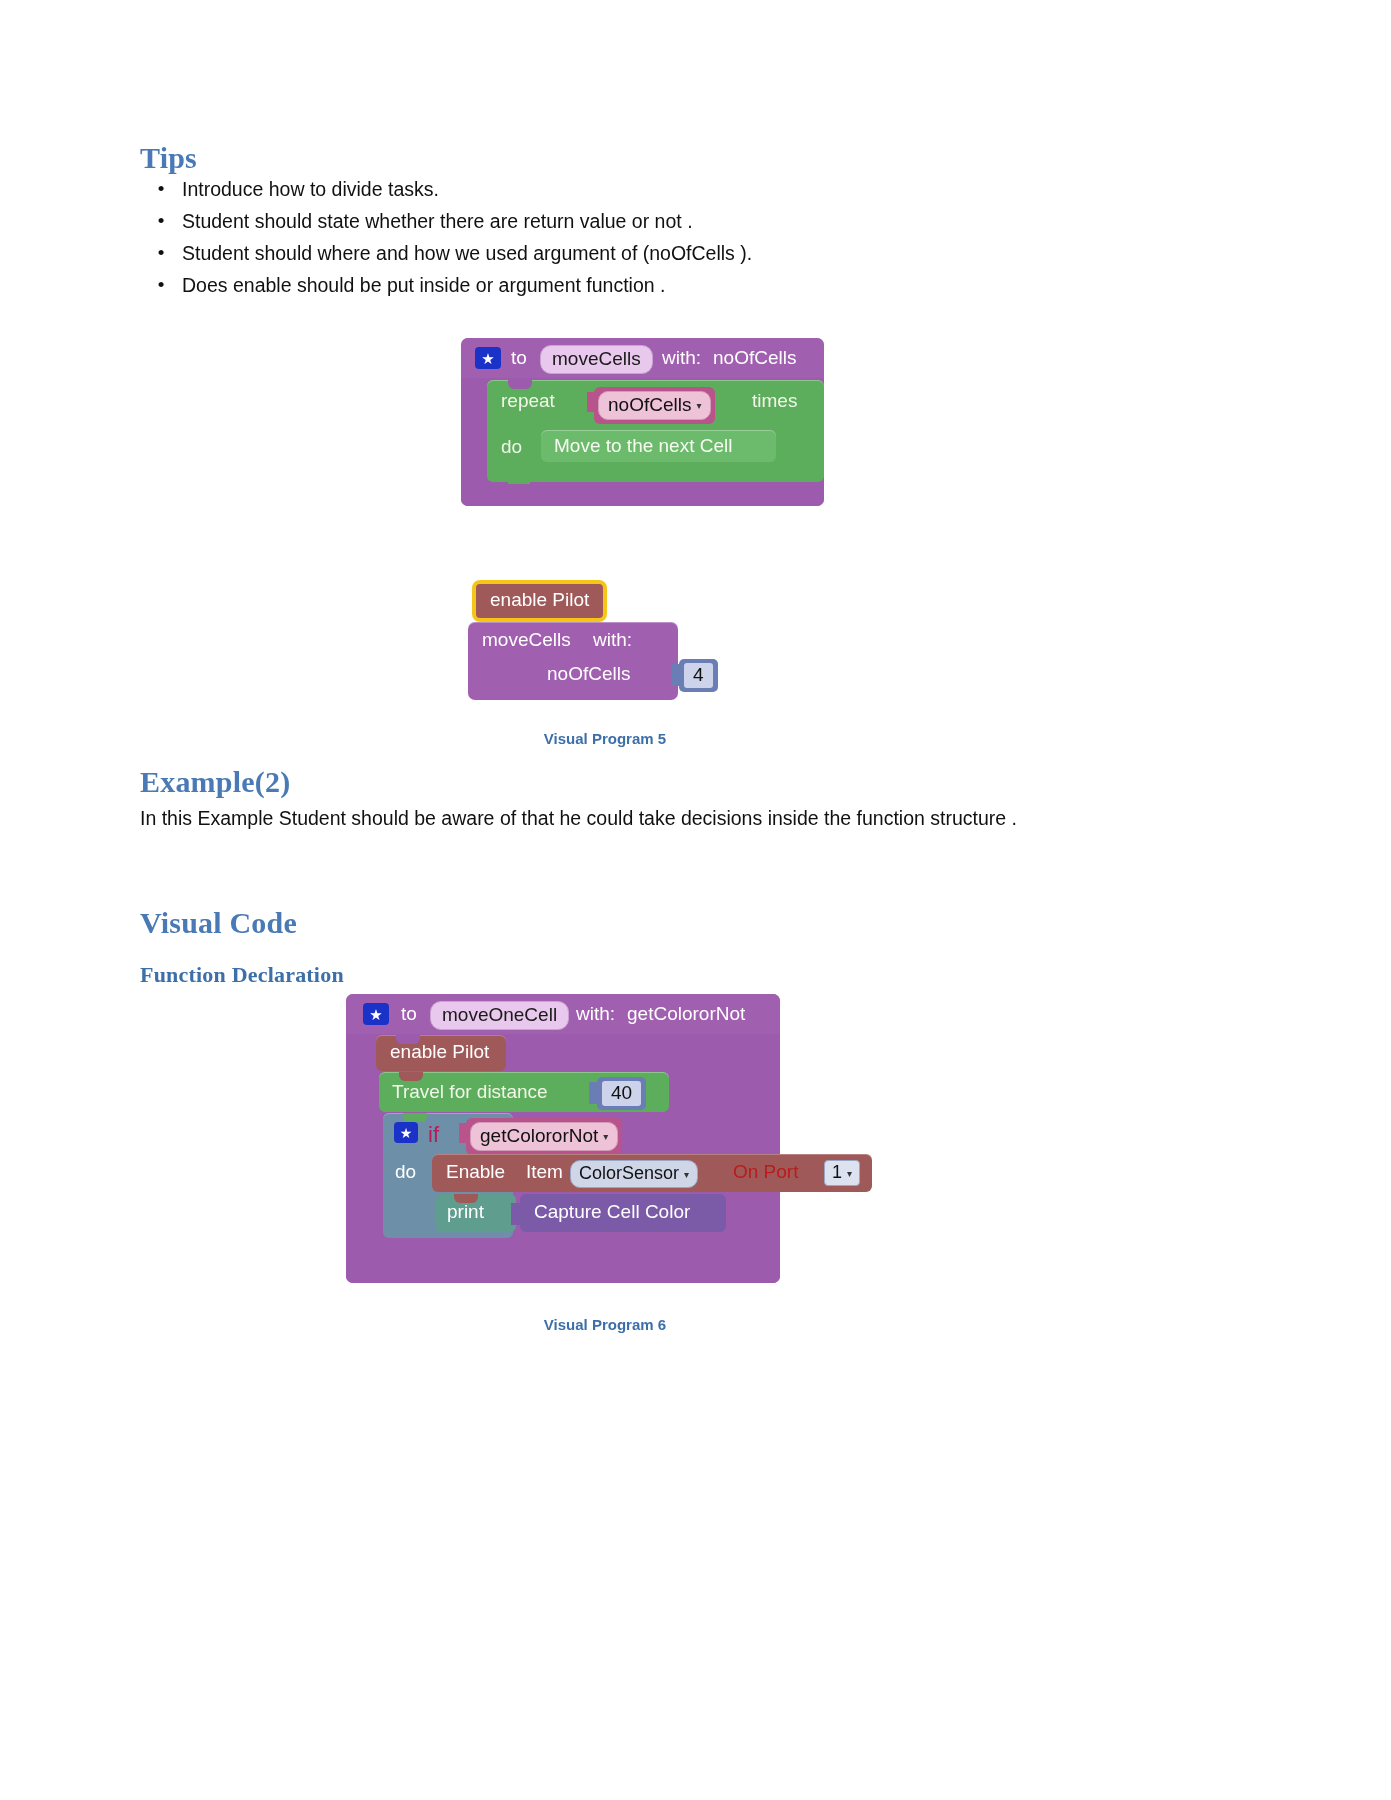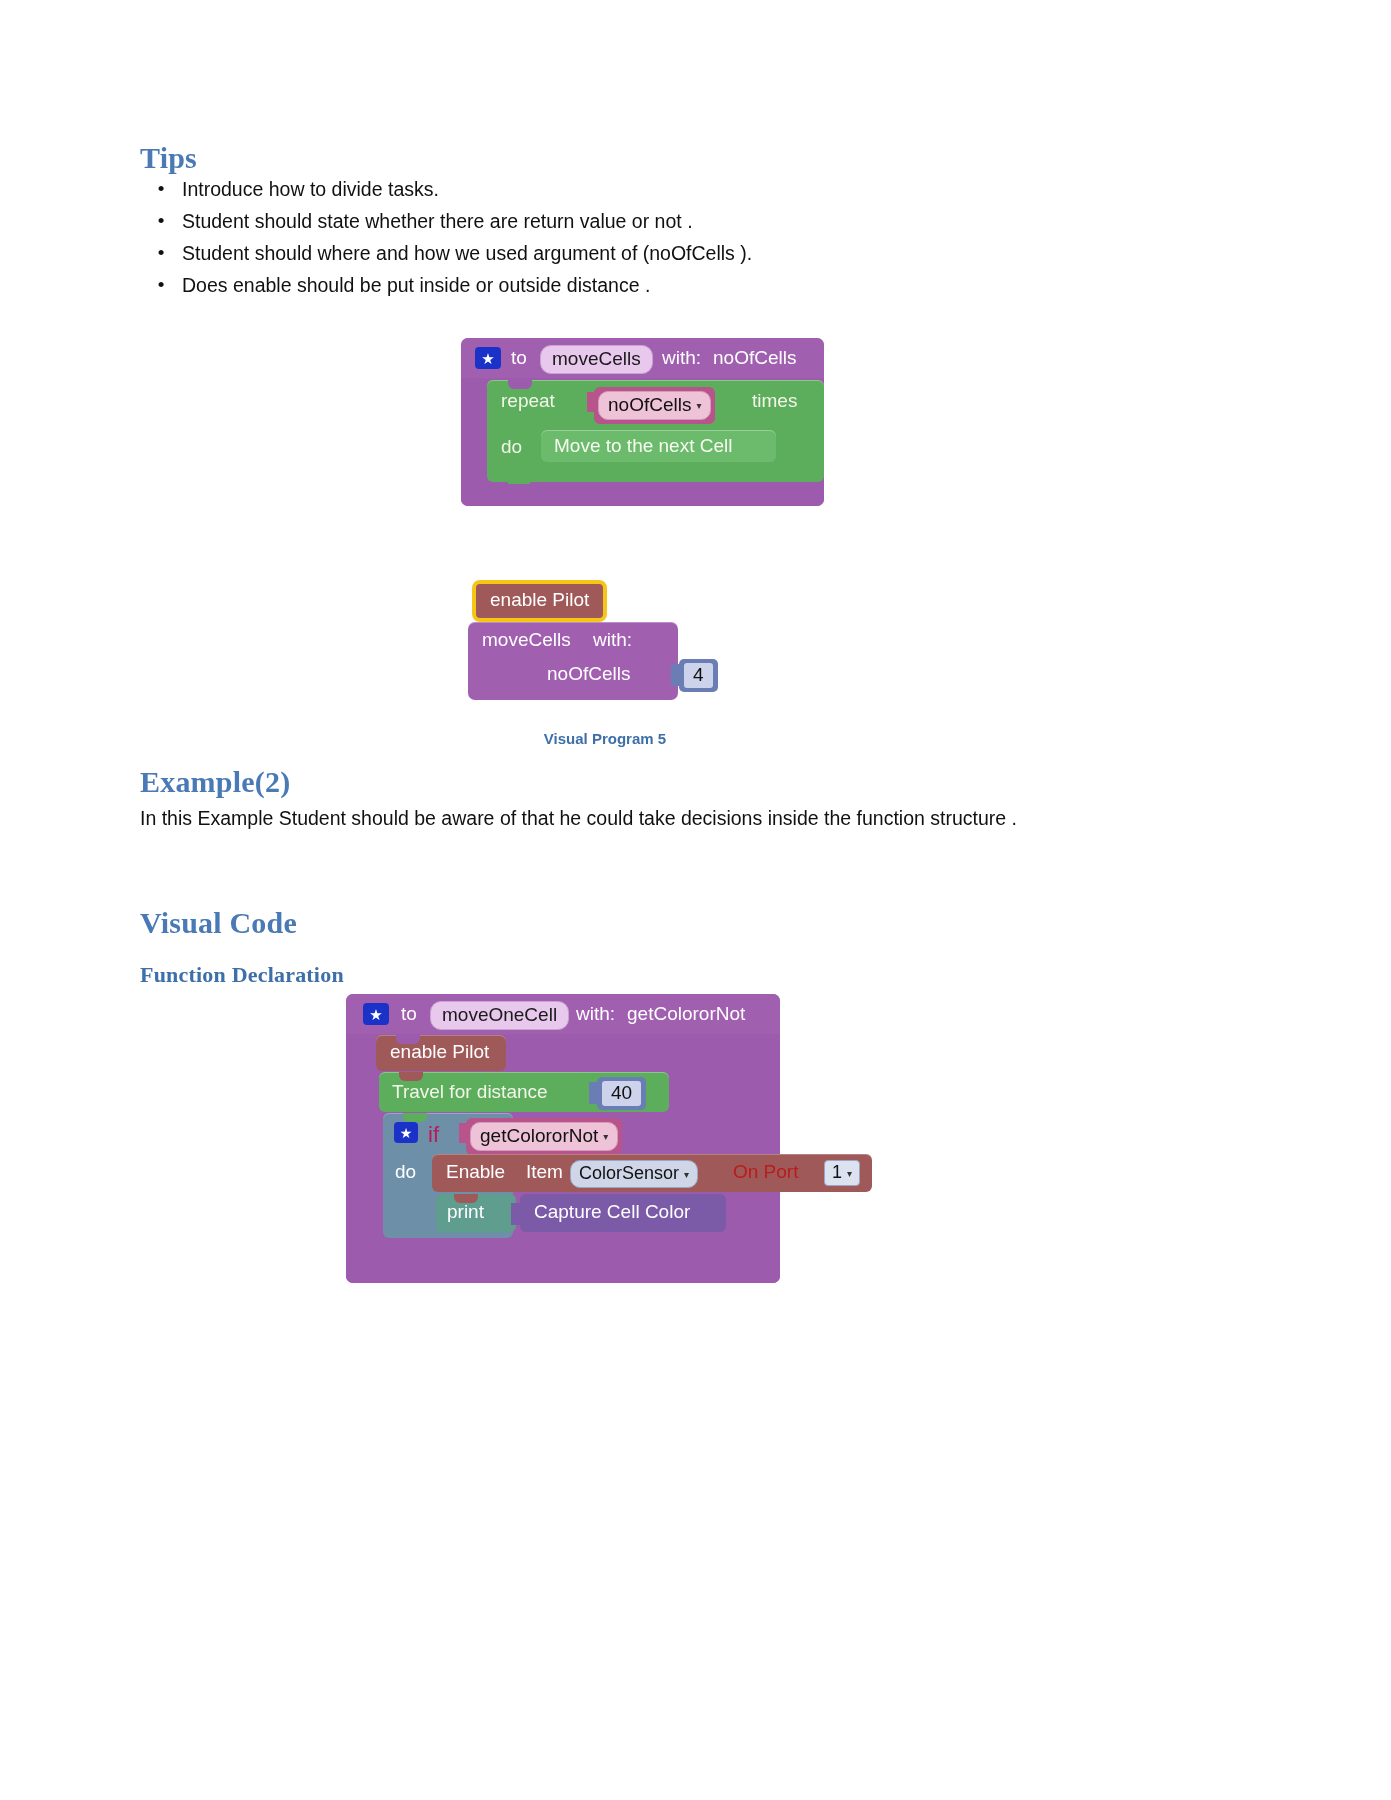--- a/index.html
+++ b/index.html
@@ -150,21 +150,21 @@
     <div class="bullet-row">
       <span class="bullet-dot">•</span>
       <span class="bullet-text">Student should state whether there are return value or not  .</span>
     </div>
     <div class="bullet-row">
       <span class="bullet-dot">•</span>
       <span class="bullet-text">Student should where and how we used argument of (noOfCells ).</span>
     </div>
     <div class="bullet-row">
       <span class="bullet-dot">•</span>
-      <span class="bullet-text">Does enable should be put inside or outside distance .</span>
+      <span class="bullet-text">Does enable should be put inside or argument function .</span>
     </div>
   </div>
 
   <div id="vp5">
 
     <div class="proc-body"></div>
 
     <div class="blk" style="left:0;top:0;width:363px;height:40px;background:#a15fb0;border-radius:7px 7px 0 0;"></div>
     <div class="star-icon" style="left:14px;top:9px;">★</div>
     <span class="lbl wtxt" style="position:absolute;left:50px;top:9px;">to</span>
@@ -259,14 +259,15 @@
     <div class="teal-blk" style="position:absolute;left:90px;top:200px;width:80px;height:38px;"></div>
     <div class="proc-notch" style="left:108px;top:200px;background:#a05959;"></div>
     <span class="lbl" style="position:absolute;left:101px;top:207px;color:#fff;font-size:19px;">print</span>
     <div class="puzzle-tab" style="left:165px;top:209px;background:#7b5ba8;width:14px;height:22px;"></div>
     <div class="purple-blk" style="position:absolute;left:174px;top:200px;width:206px;height:38px;"></div>
     <span class="lbl" style="position:absolute;left:188px;top:207px;color:#fff;font-size:19px;">Capture Cell Color</span>
 
     <div class="blk" style="left:0;top:260px;width:434px;height:29px;background:#9d5bad;border-radius:0 0 7px 7px;"></div>
   </div>
 
+  <div class="caption" id="caption-vp6">Visual Program 6</div>
 
 </div>
 
 </body></html>

